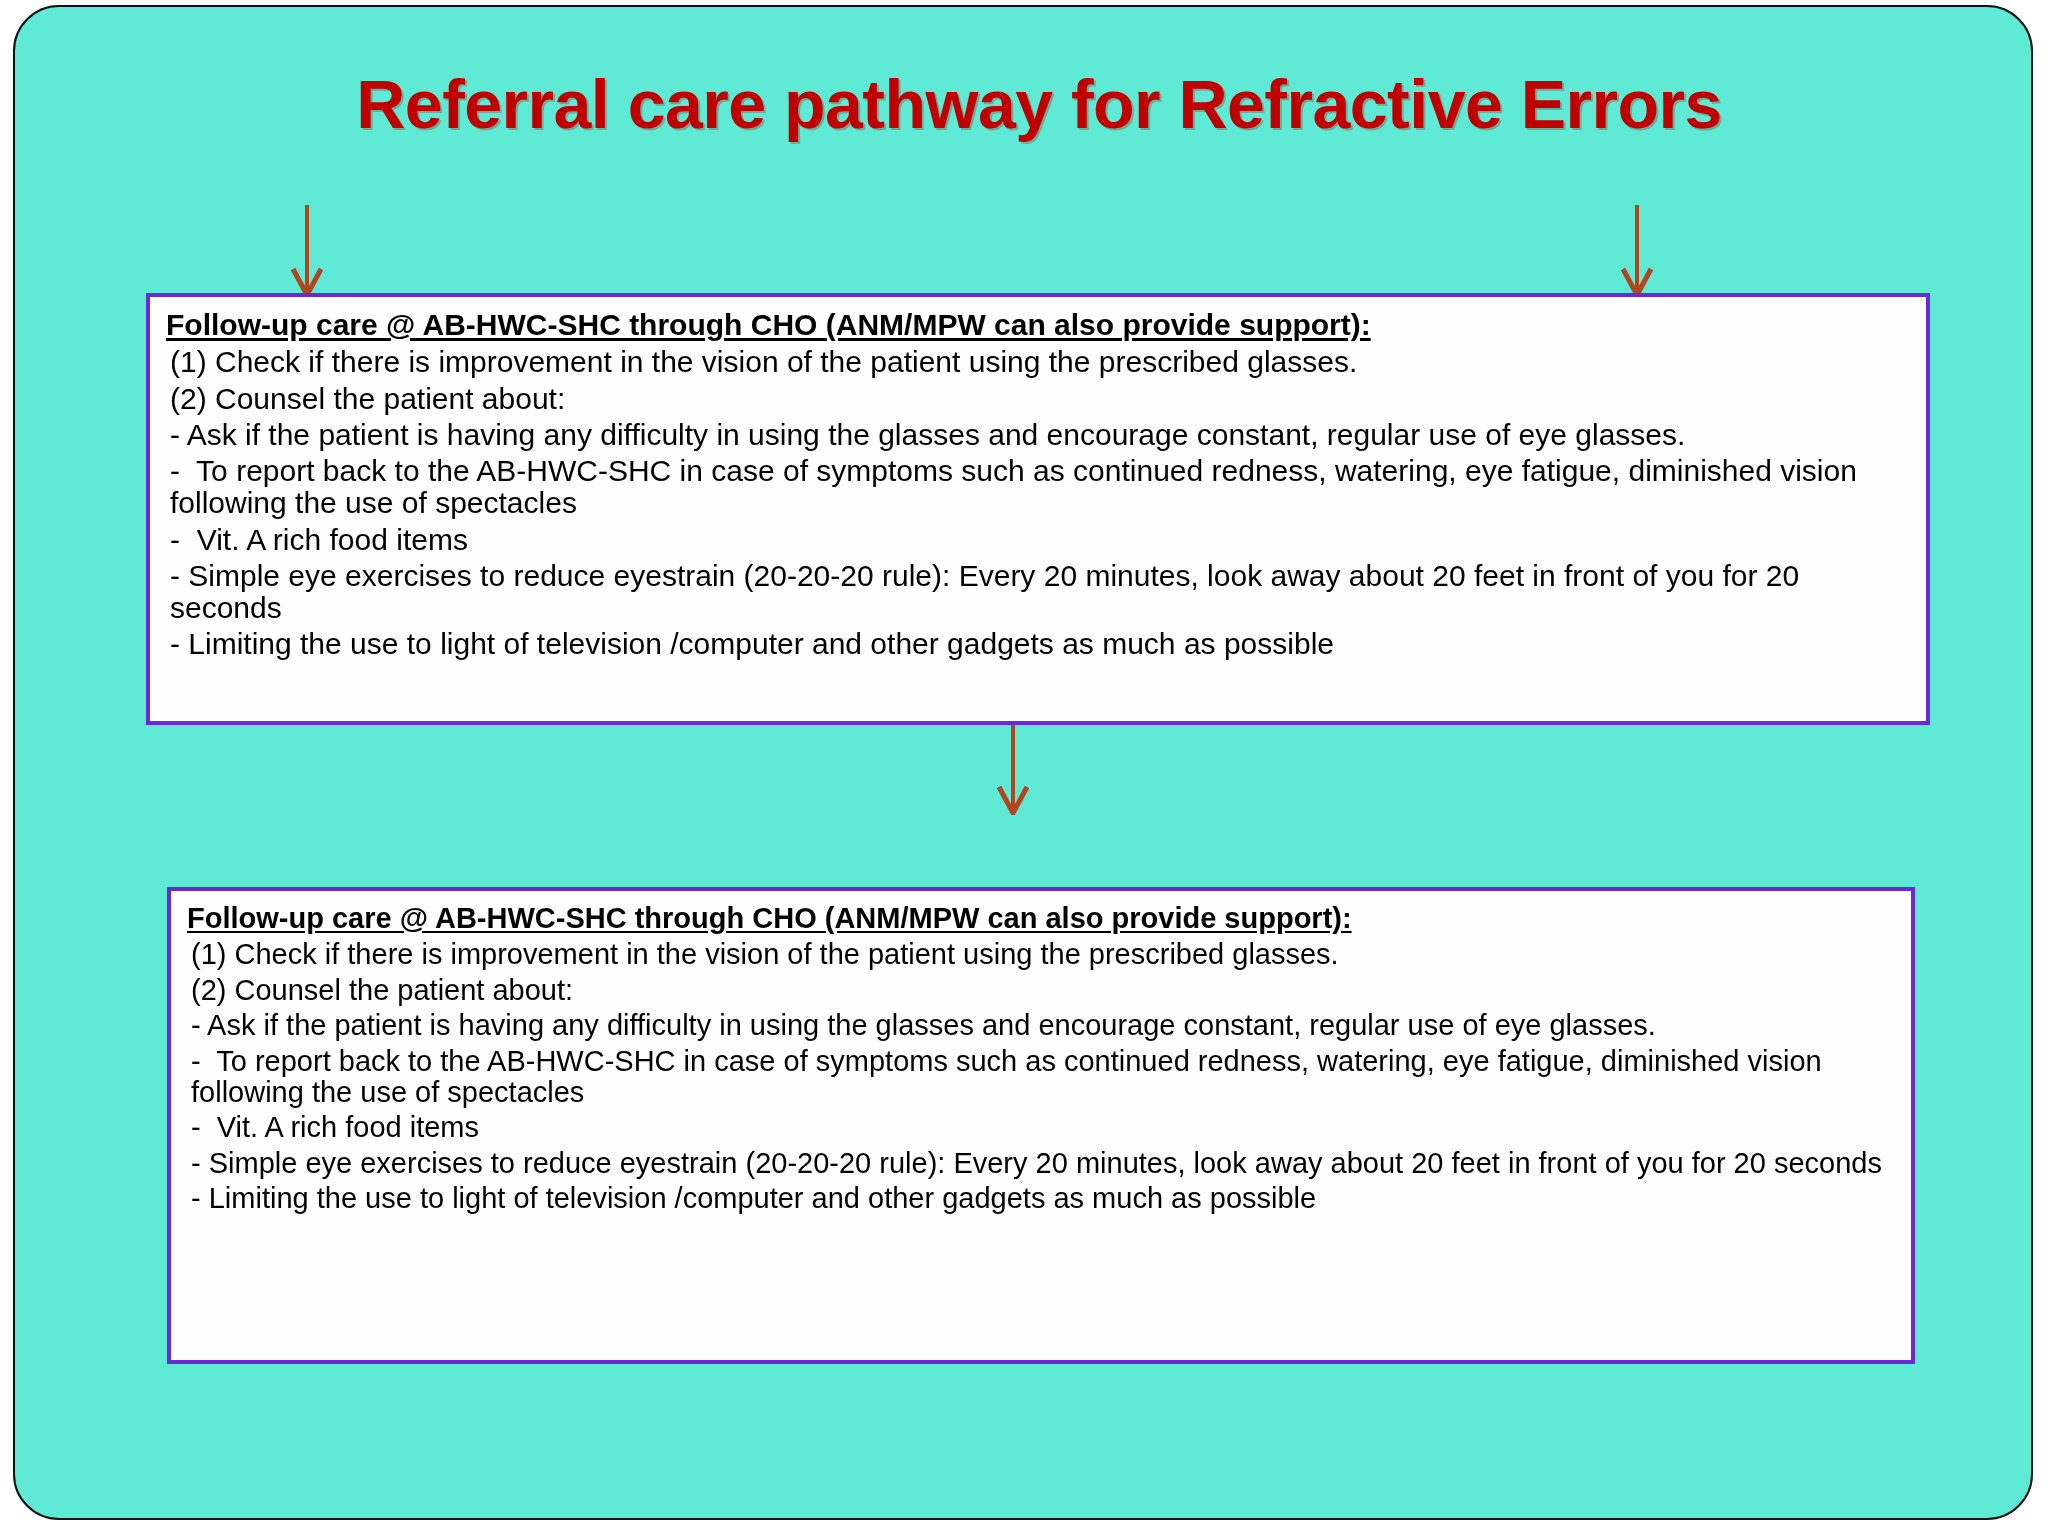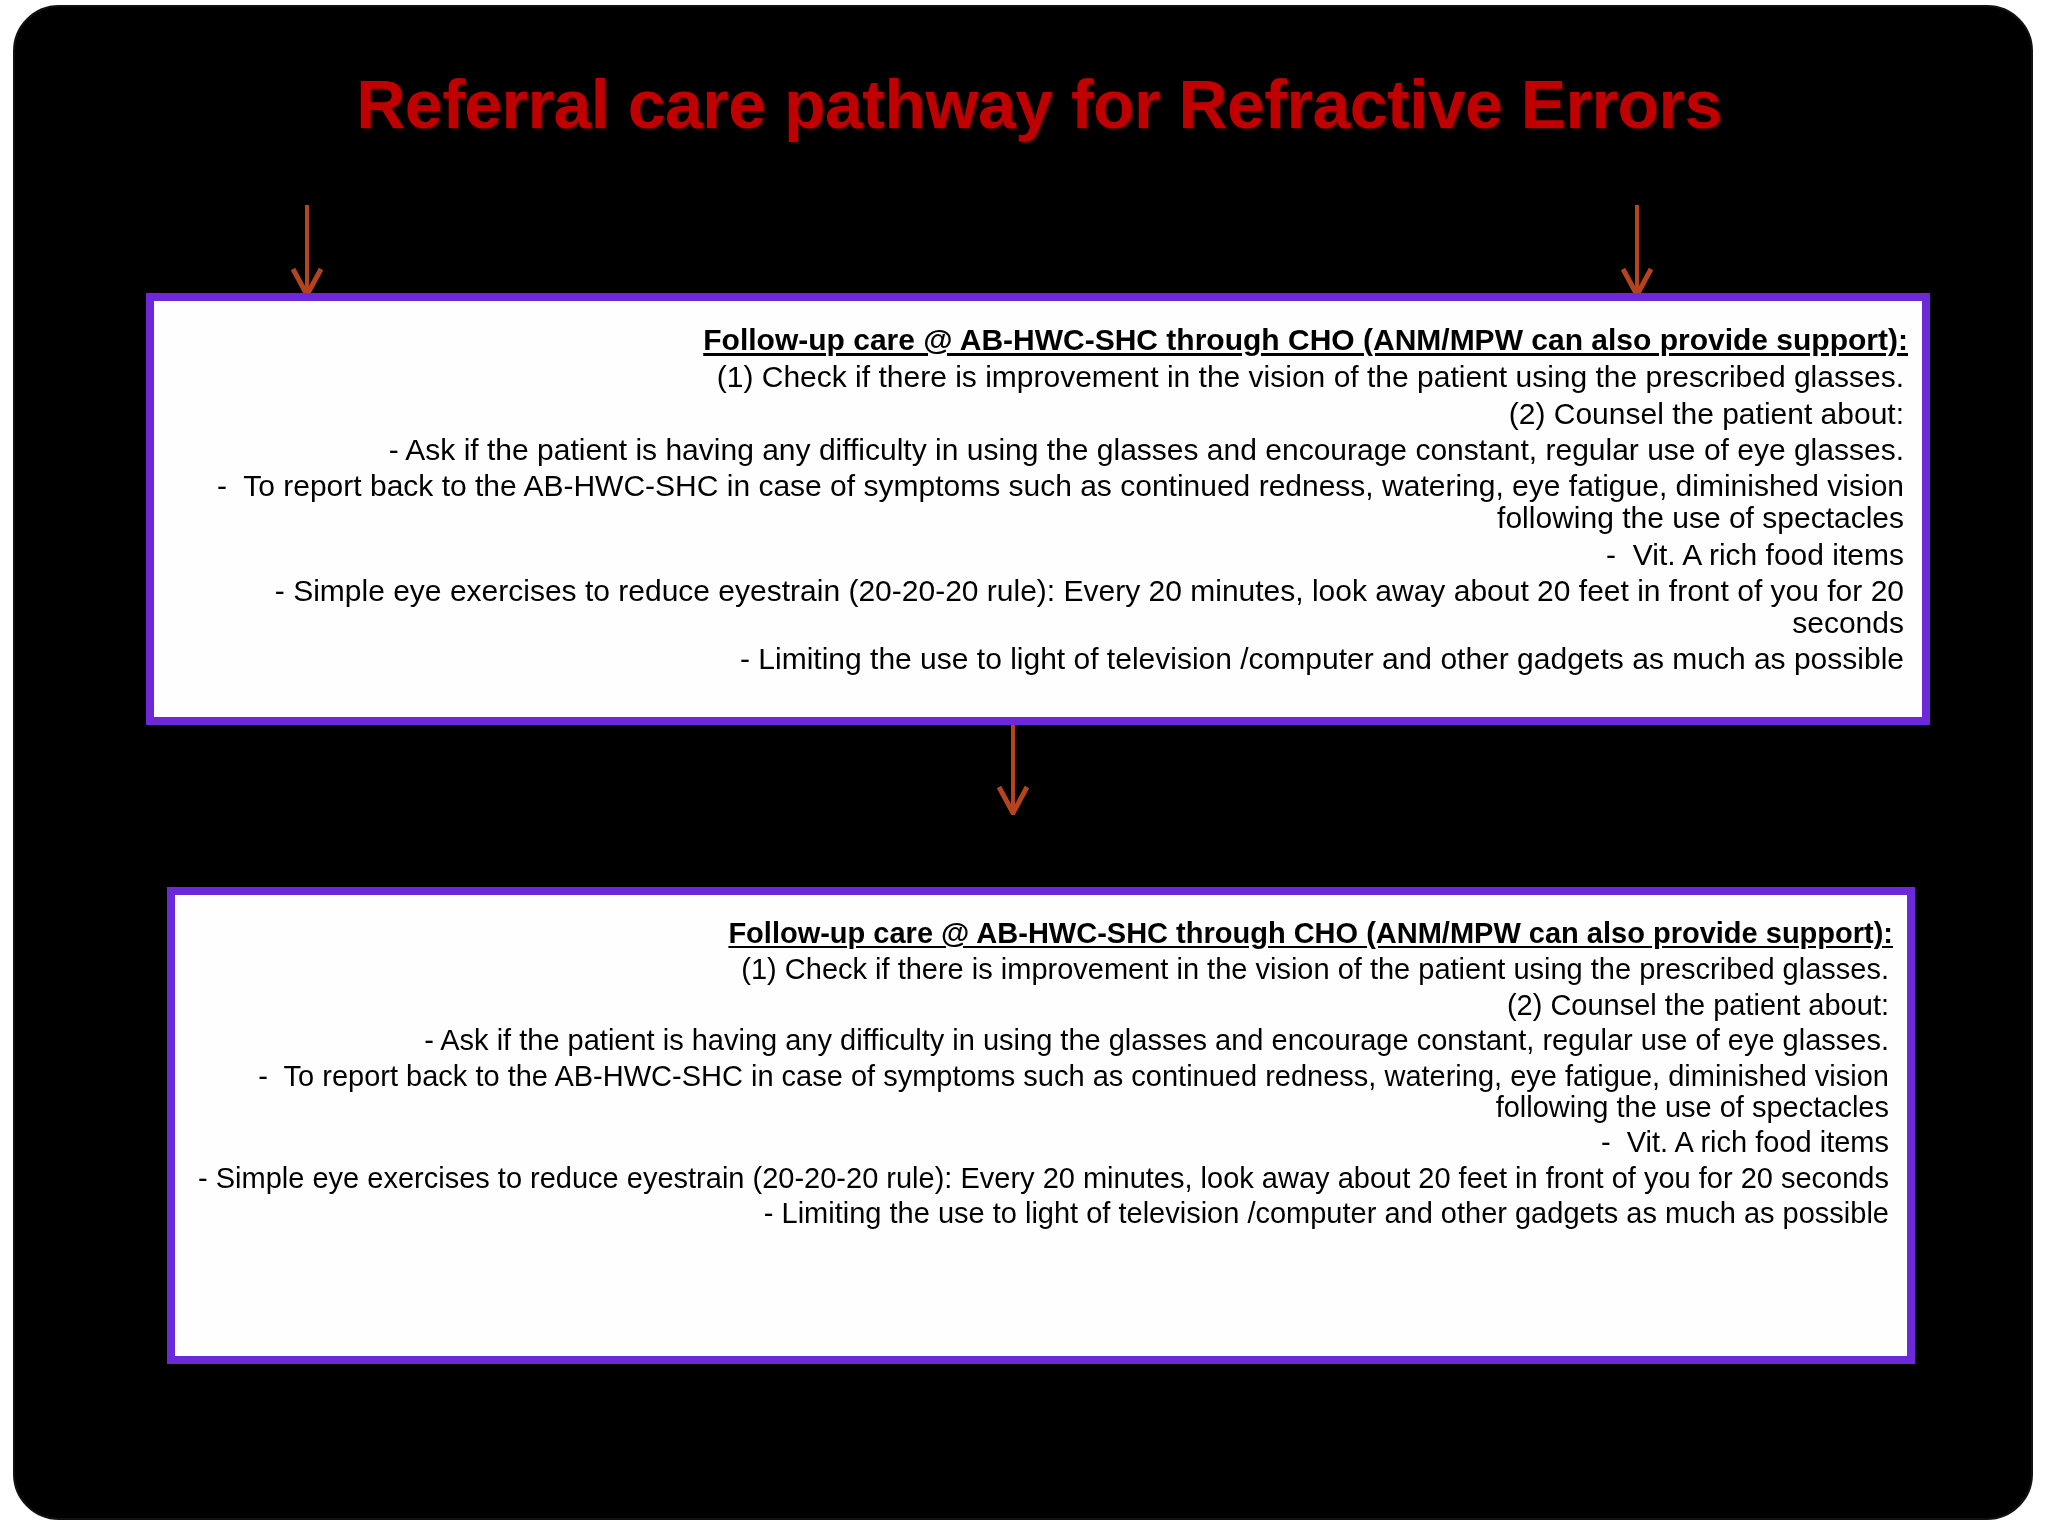--- a/index.html
+++ b/index.html
@@ -18,21 +18,21 @@
   
   #page-frame {
     position: absolute;
     left: 13px;
     top: 5px;
     width: 2020px;
     height: 1515px;
     border: 2px solid #111111;
     border-radius: 46px;
     box-sizing: border-box;
-    background: #000000;
+    background: #5eead4;
   }
 
   
   #slide-title {
     position: absolute;
     left: 0;
     top: 58px;
     width: 2048px;
     text-align: center;
     font-size: 68px;
@@ -51,24 +51,23 @@
   .arrow-down svg { display: block; }
 
   #arrow-left-top  { left: 272px;  top: 198px; }
   #arrow-right-top { left: 1602px; top: 198px; }
   #arrow-middle    { left: 978px;  top: 718px; }
 
   
   .care-box {
     position: absolute;
     box-sizing: border-box;
-    border: 8px solid #6d28d9;
+    border: 4px solid #6d28d9;
     background: #FEFEFE;
-    padding: 21px 14px 10px 16px;
-    text-align: right;
+    padding: 10px 14px 10px 16px;
   }
 
   #care-box-1 {
     left: 131px;
     top: 286px;
     width: 1784px;
     height: 432px;
   }
 
   #care-box-2 {

